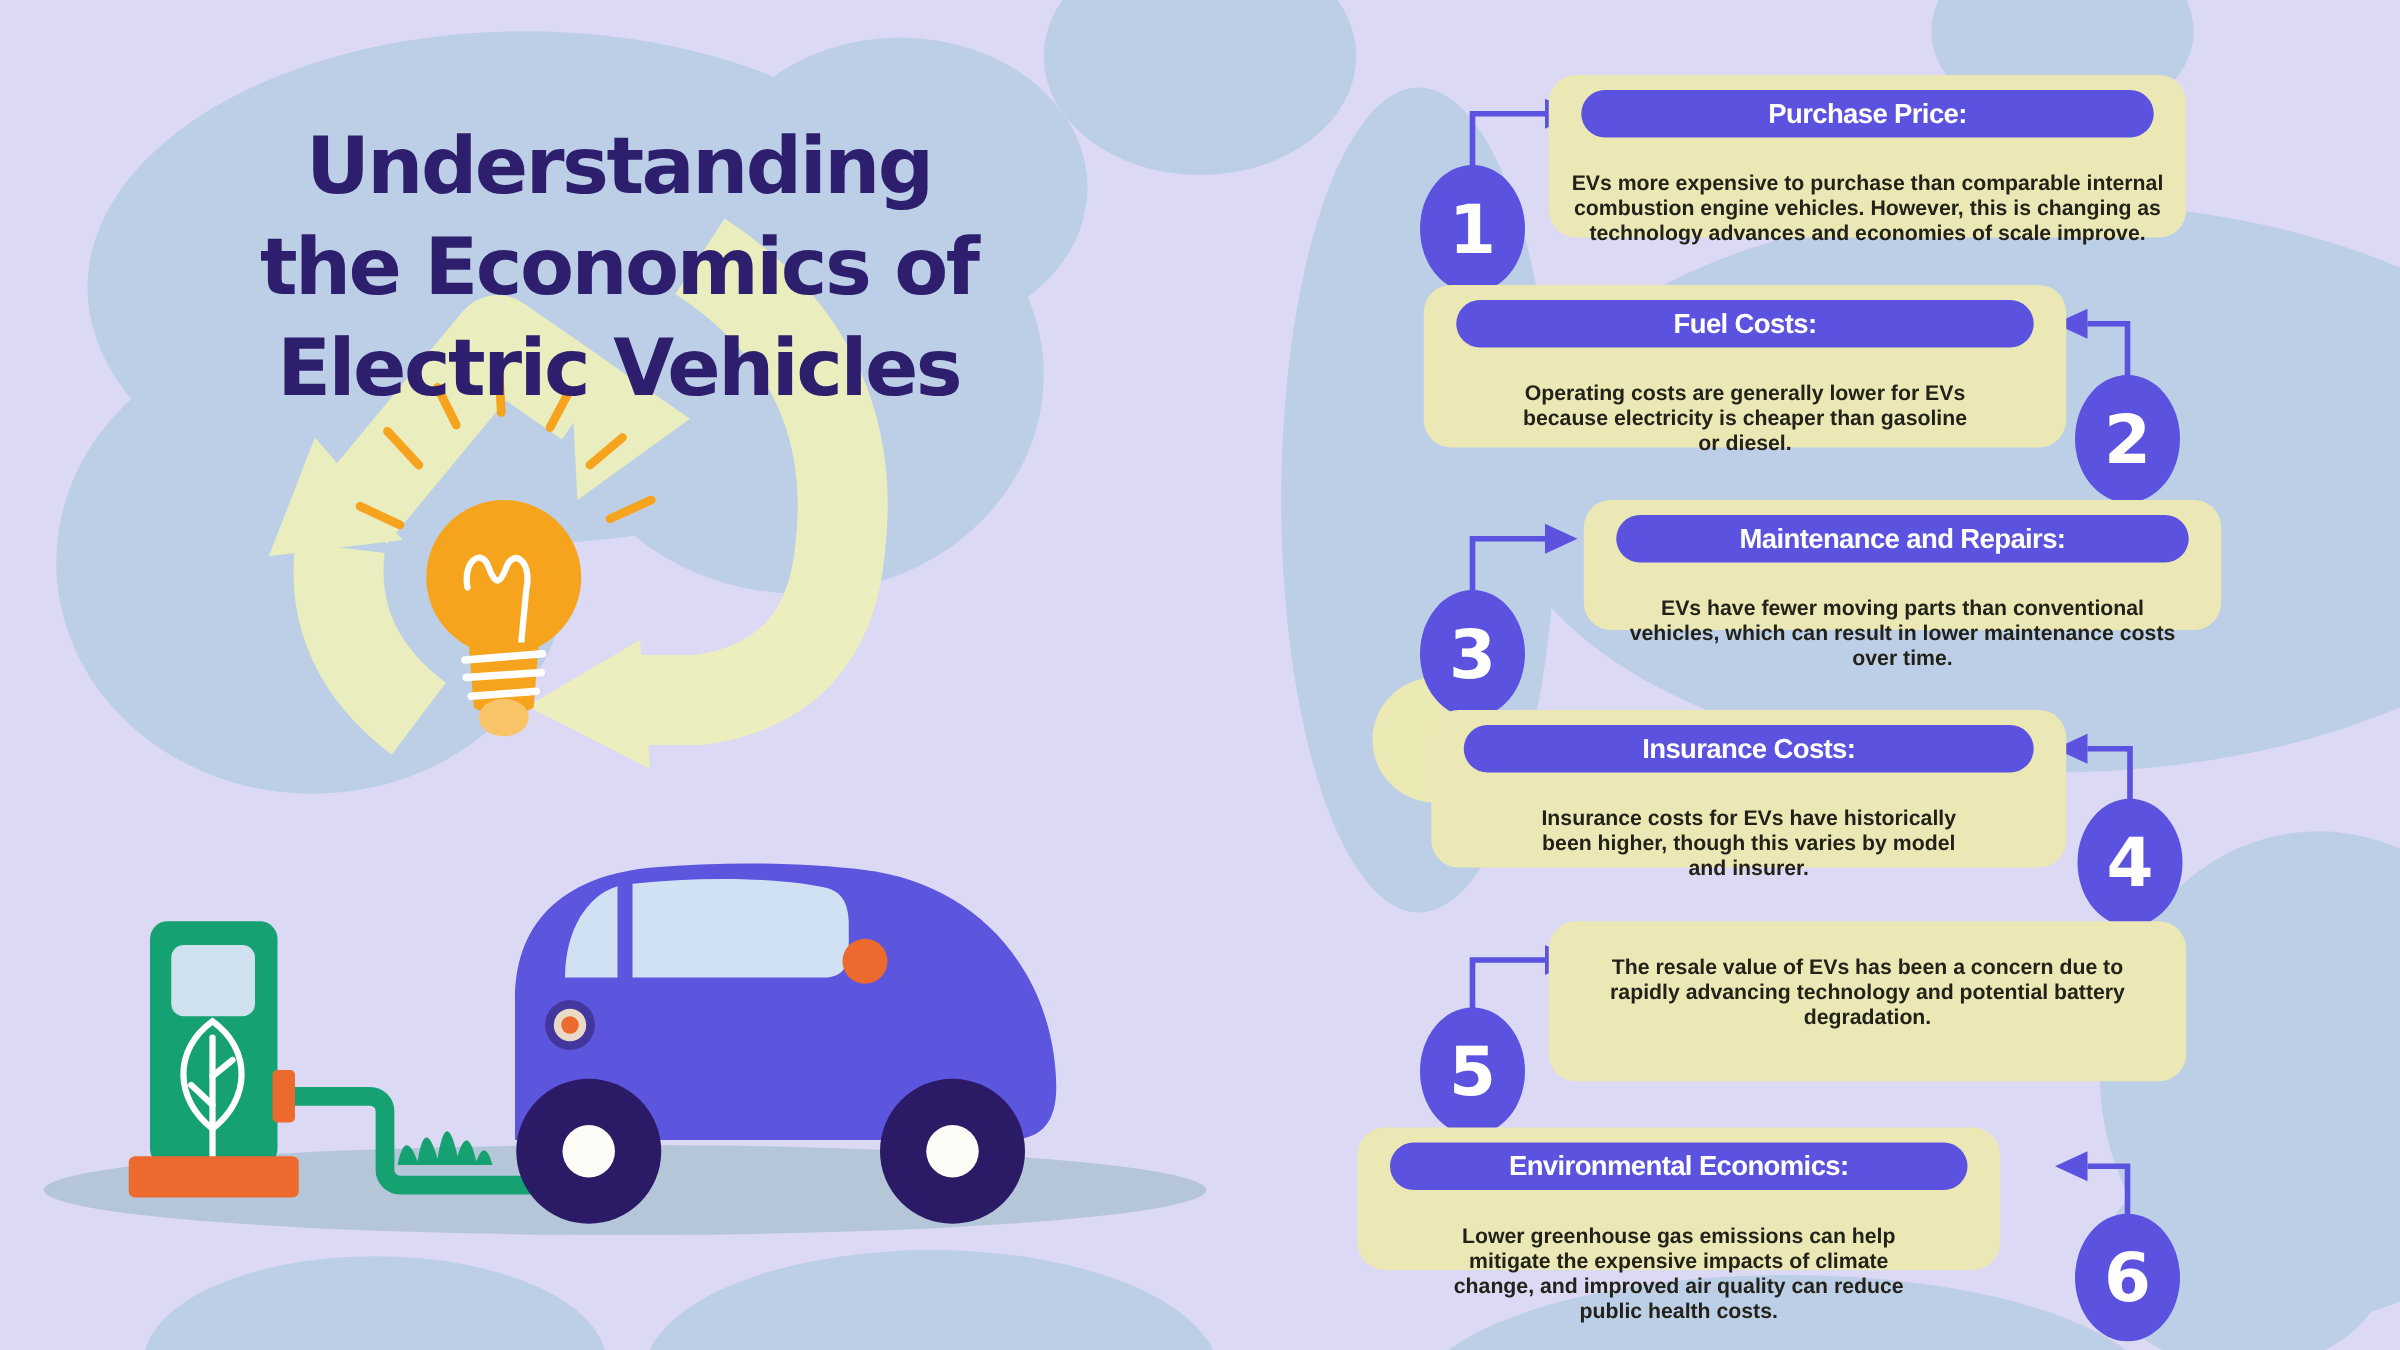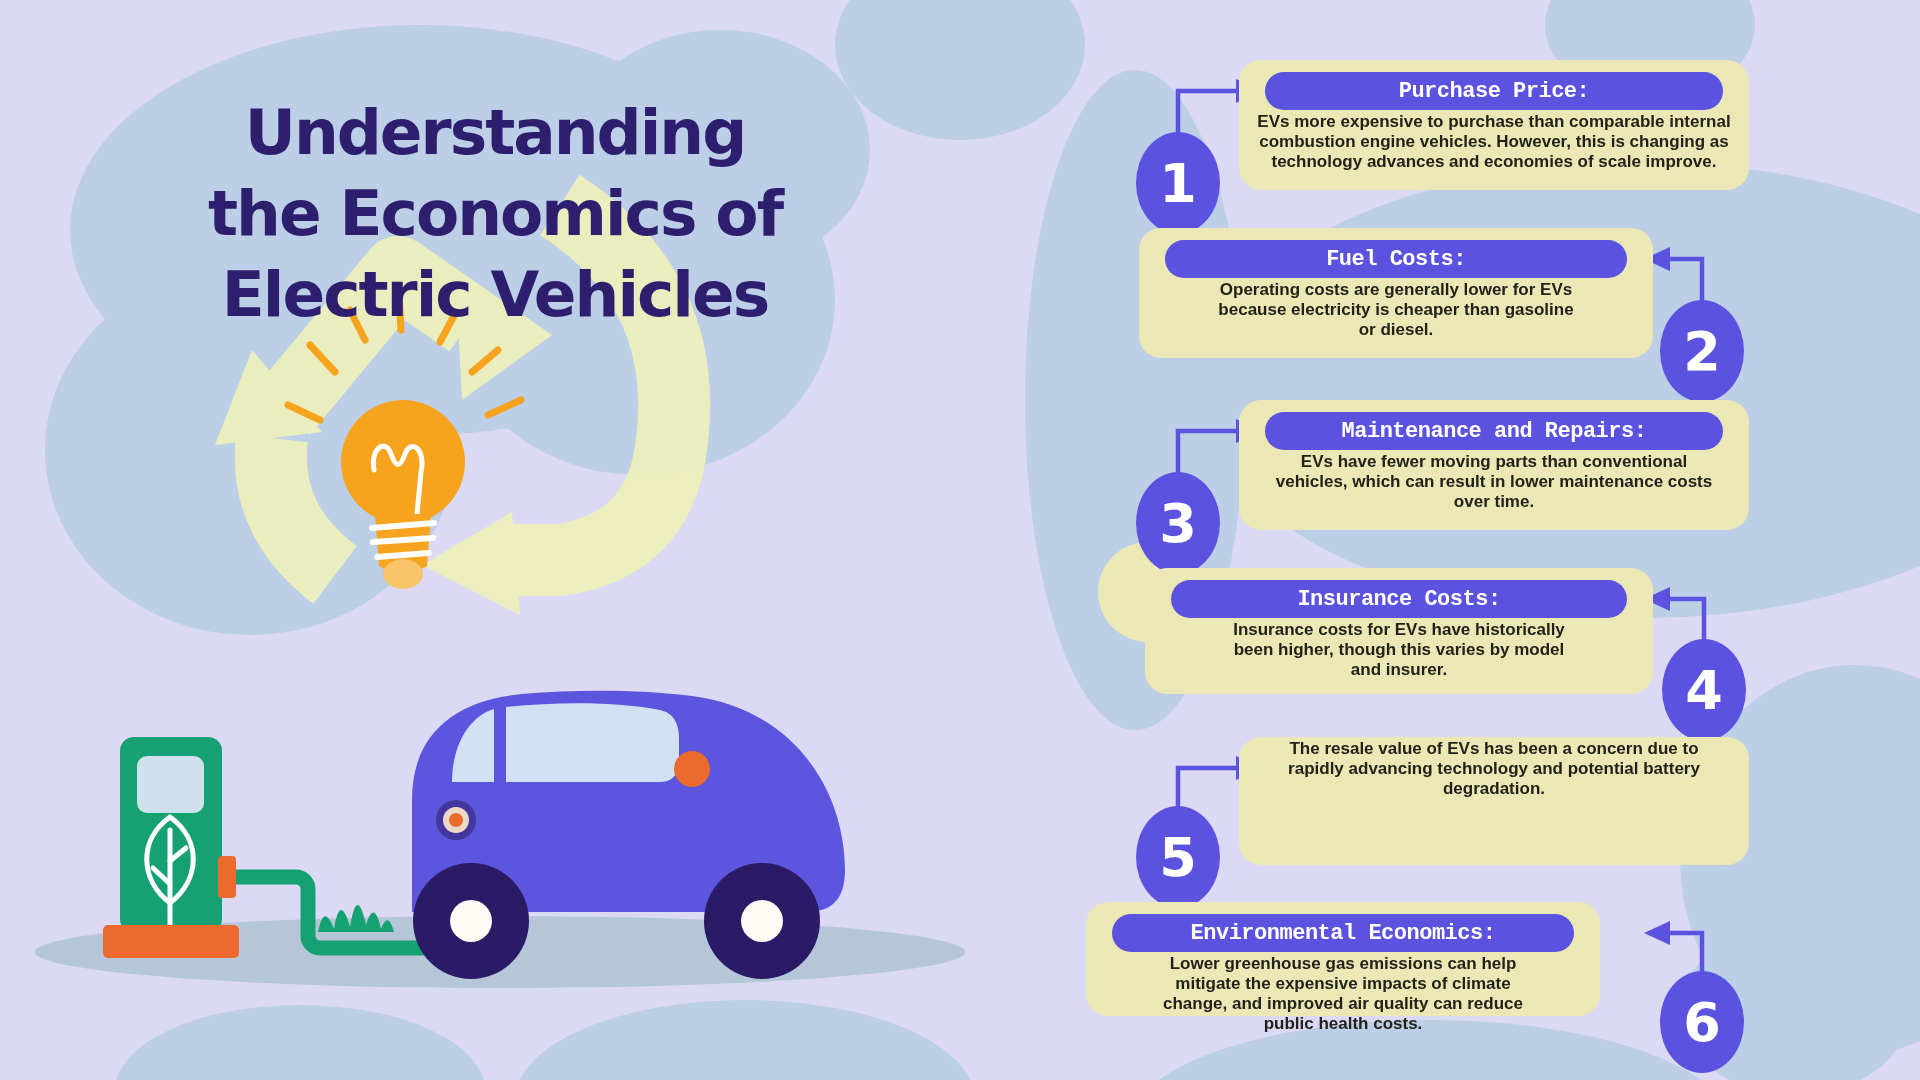--- a/index.html
+++ b/index.html
@@ -8,23 +8,23 @@
   .canvas svg.bg{position:absolute;left:0;top:0;}
   
   .title{position:absolute;left:130px;top:92px;width:730px;margin:0;
          text-align:center;color:#2d1f6e;font-family:"DejaVu Sans",sans-serif;
          font-weight:700;font-size:63px;line-height:81px;letter-spacing:-2px;}
   .title span{display:block;}
   
   .card{position:absolute;background:#ebe8b5;border-radius:22px;}
   .pill{height:38px;margin:12px 26px 0;background:#5b52e0;border-radius:20px;
         display:flex;align-items:center;justify-content:center;}
-  .pill-text{color:#ffffff;font-family:Liberation Mono, monospace;font-weight:700;
+  .pill-text{color:#ffffff;font-family:Liberation Sans, sans-serif;font-weight:700;
              font-size:22px;letter-spacing:-.5px;white-space:nowrap;}
-  .body{margin:2px auto 0;text-align:center;color:#23221a;
+  .body{margin:27px auto 0;text-align:center;color:#23221a;
         font-size:17px;line-height:1.17;font-weight:600;
         font-family:"Liberation Sans",sans-serif;}
   .num{position:absolute;width:84px;height:102px;background:#5b52e0;border-radius:50%;
        display:flex;align-items:center;justify-content:center;}
   .num span{color:#fff;font-family:"DejaVu Sans",sans-serif;font-weight:700;font-size:54px;}
   .connectors{position:absolute;left:0;top:0;pointer-events:none;}
 </style>
 </head>
 <body>
 
@@ -166,21 +166,21 @@
         <span class="pill-text">Fuel Costs:</span>
       </div>
       <p class="body" style="max-width:370px">Operating costs are generally lower for EVs because electricity is cheaper than gasoline or diesel.</p>
     </div>
     <div class="num" style="left:1660px;top:300px">
       <span>2</span>
     </div>
   </section>
 
   <section>
-    <div class="card" style="left:1239px;top:400px;width:510px;height:130px">
+    <div class="card" style="left:1267px;top:400px;width:510px;height:104px">
       <div class="pill">
         <span class="pill-text">Maintenance and Repairs:</span>
       </div>
       <p class="body" style="max-width:440px">EVs have fewer moving parts than conventional vehicles, which can result in lower maintenance costs over time.</p>
     </div>
     <div class="num" style="left:1136px;top:472px">
       <span>3</span>
     </div>
   </section>
 

